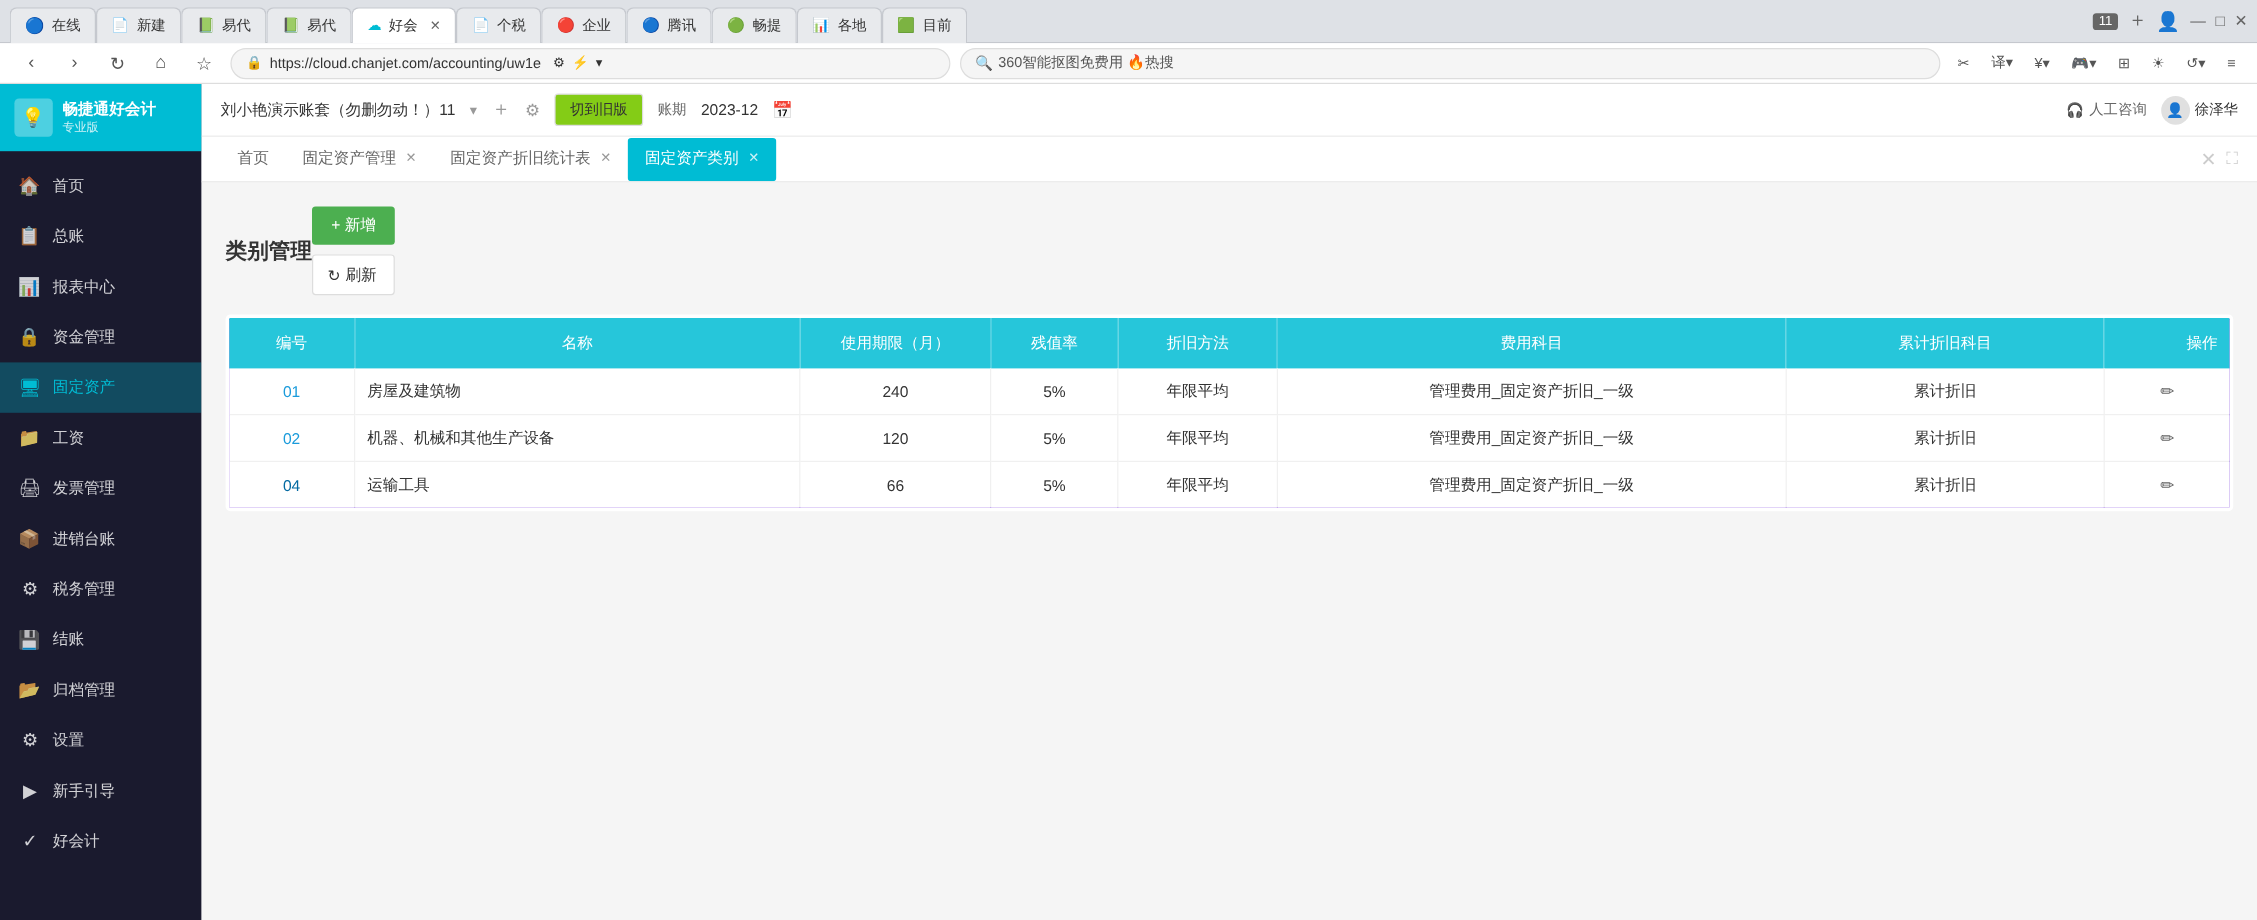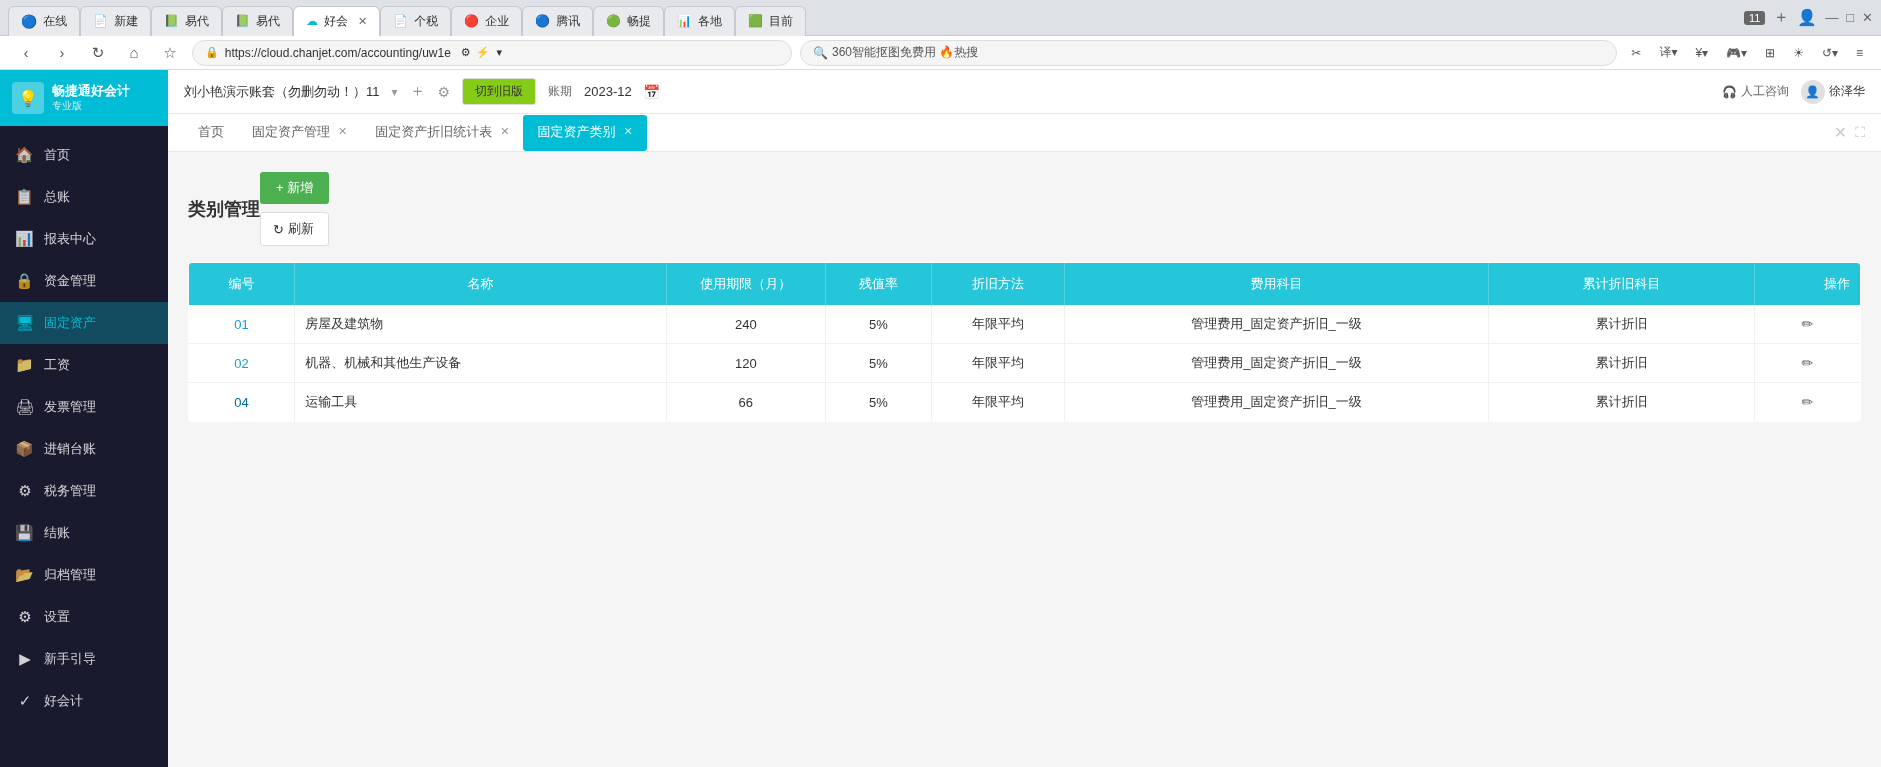--- a/index.html
+++ b/index.html
@@ -58,21 +58,21 @@
 
     
     .page-content { flex: 1; overflow-y: auto; padding: 20px; }
     .page-header { display: flex; align-items: center; justify-content: flex-start; margin-bottom: 16px; }
     .page-title { font-size: 18px; font-weight: 600; color: #333; }
     .header-actions { display: flex; gap: 8px; flex-direction: column; }
     .btn-add { background: #4caf50; color: #fff; border: none; padding: 7px 16px; border-radius: 3px; font-size: 13px; cursor: pointer; display: flex; align-items: center; gap: 4px; }
     .btn-refresh { background: #fff; color: #333; border: 1px solid #ddd; padding: 7px 12px; border-radius: 3px; font-size: 13px; cursor: pointer; display: flex; align-items: center; gap: 4px; }
 
     
-    .data-table { width: 100%; border-collapse: collapse; background: #fff; border-radius: 4px; overflow: hidden; border: 1px solid #6d28d9; }
+    .data-table { width: 100%; border-collapse: collapse; background: #fff; border-radius: 4px; overflow: hidden; border: 3px solid #6d28d9; }
     .data-table th { background: #26c6da; color: #fff; padding: 12px 10px; text-align: center; font-size: 13px; font-weight: 500; border-right: 1px solid rgba(255,255,255,0.2); }
     .data-table th:last-child { border-right: none; text-align: right; }
     .data-table td { padding: 10px 10px; font-size: 13px; color: #333; border-bottom: 1px solid #f0f0f0; border-right: 1px solid #f0f0f0; text-align: center; }
     .data-table td:nth-child(2) { text-align: left; }
     .data-table td:last-child { border-right: none; }
     .data-table tr:last-child td { border-bottom: none; }
     .data-table td:first-child { color: #1a9bdb; }
     .edit-icon { color: #666; cursor: pointer; font-size: 14px; }
     .col-code { width: 80px; }
     .col-name { width: 280px; }

